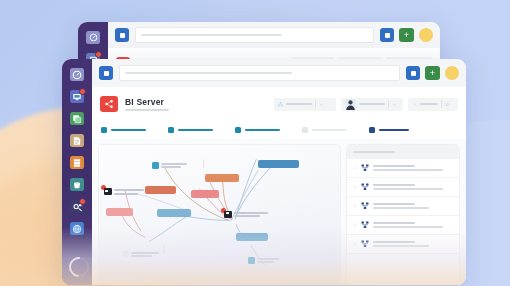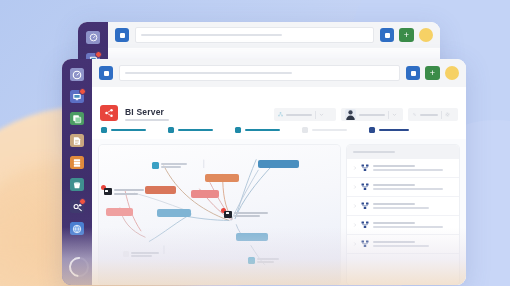--- a/index.html
+++ b/index.html
@@ -93,21 +93,21 @@
   }
   .tb-field .ph{height:2px;width:62%;background:#dfe2e8;border-radius:1px;}
   .tb-right{display:flex;align-items:center;gap:5px;flex:0 0 auto;}
   .tb-green{width:15px;height:14px;border-radius:3px;background:#3b8c49;
     color:#fff;font-size:9px;display:flex;align-items:center;justify-content:center;line-height:1;}
   .tb-avatar{width:14px;height:14px;border-radius:50%;background:#f6d165;}
 
   
   .header{
     position:absolute;left:30px;right:0;top:28px;height:34px;background:#fff;
-    display:flex;align-items:flex-end;padding:0 8px;
+    display:flex;align-items:center;padding:0 8px;
   }
   .app-icon{
     width:18px;height:16px;border-radius:3px;background:#e8453c;flex:0 0 auto;
     display:flex;align-items:center;justify-content:center;
   }
   .title-wrap{margin-left:7px;}
   .title{font-size:8.5px;color:#2d3142;font-weight:bold;letter-spacing:.2px;}
   .subtitle{margin-top:2px;height:2px;width:44px;background:#d8dbe2;border-radius:1px;}
   .hdr-right{margin-left:auto;display:flex;align-items:center;gap:5px;}
   .chip{

